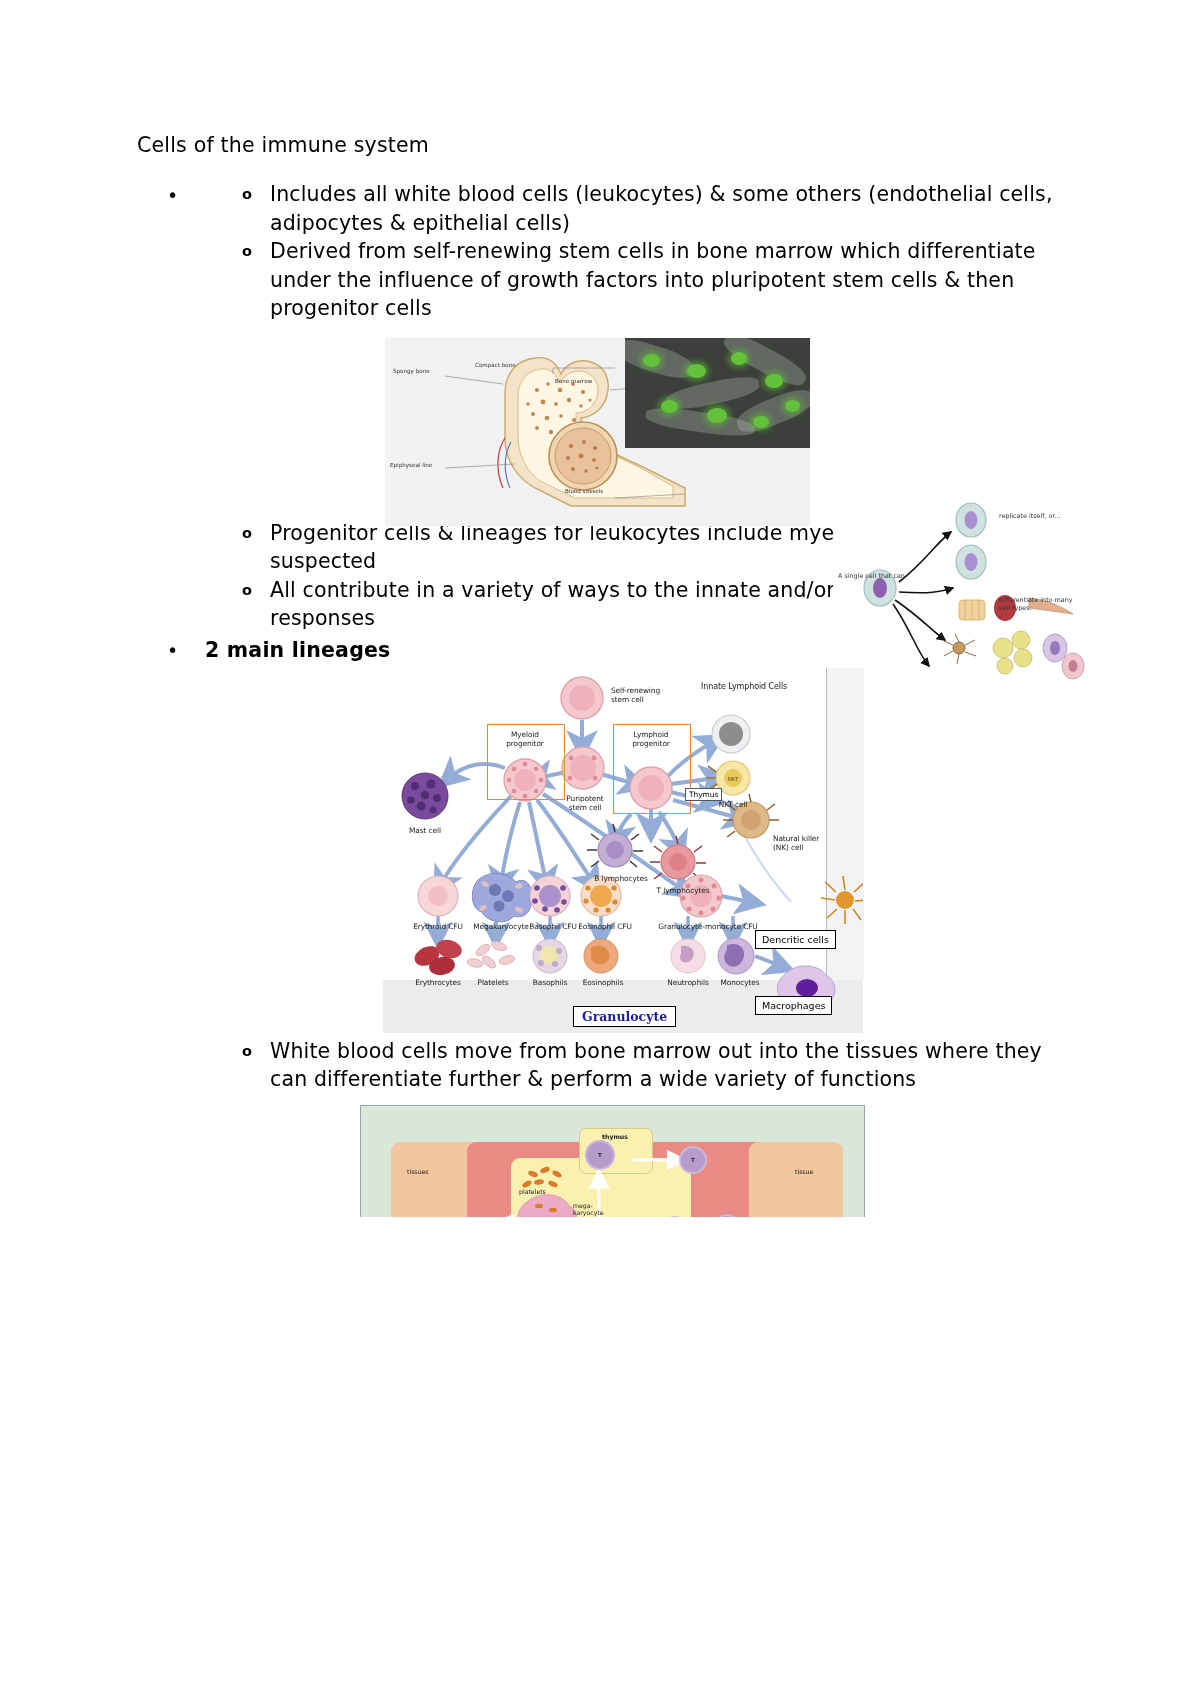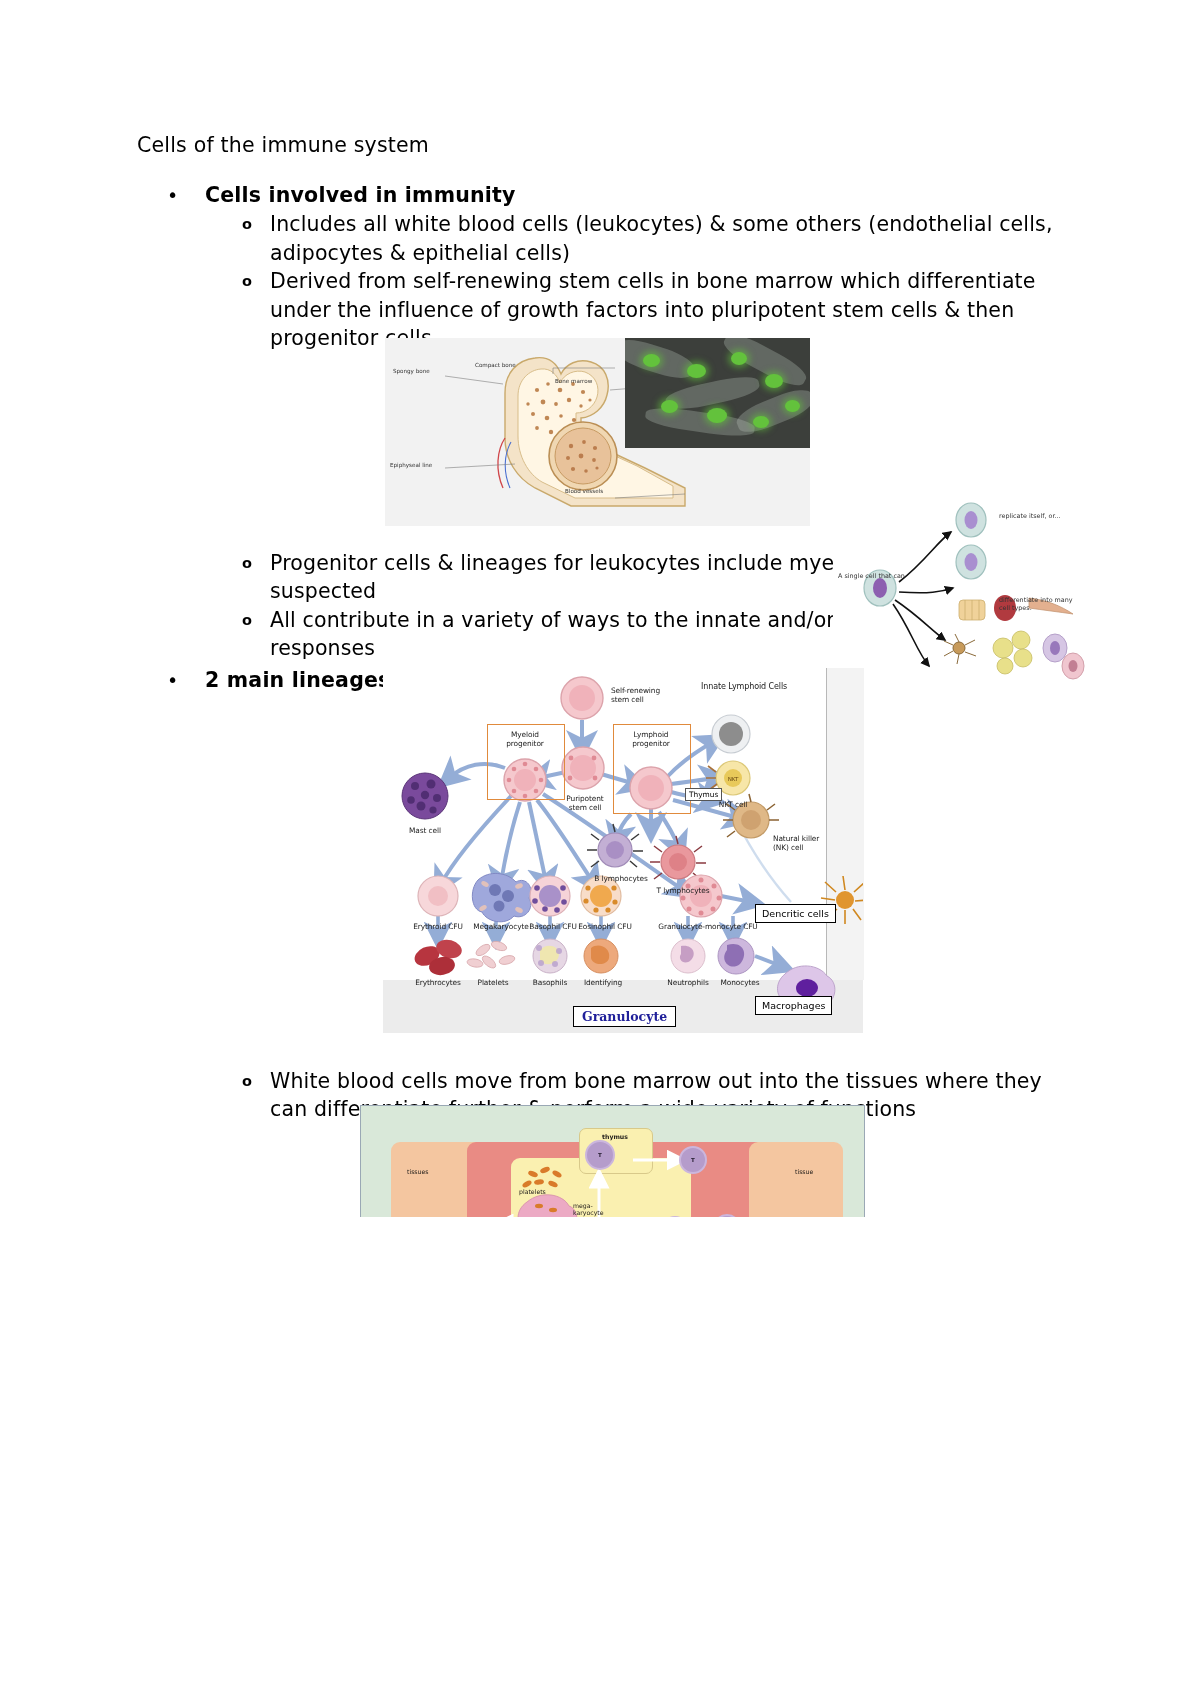--- a/index.html
+++ b/index.html
@@ -275,21 +275,20 @@
 <div class="page">
 
   <div class="doc-body">
 
     <div class="title-line">Cells of the immune system</div>
 
     <ul class="lvl1">
 
       <li class="b1">
         <span class="bullet1">•</span>
-        <div class="h-bold">Cells involved in immunity</div>
         <ul class="lvl2">
           <li class="b2">
             <span class="bullet2">o</span>
             <span>Includes all white blood cells (leukocytes) &amp; some others (endothelial cells, adipocytes &amp; epithelial cells)</span>
           </li>
           <li class="b2">
             <span class="bullet2">o</span>
             <span>Derived from self-renewing stem cells in bone marrow which differentiate under the influence of growth factors into pluripotent stem cells &amp; then progenitor cells</span>
           </li>
         </ul>
@@ -728,25 +727,25 @@
 
     <div class="lab c" style="left:55px;top:254px;">Erythroid CFU</div>
     <div class="lab c" style="left:118px;top:254px;">Megakaryocyte</div>
     <div class="lab c" style="left:170px;top:254px;">Basophil CFU</div>
     <div class="lab c" style="left:222px;top:254px;">Eosinophil CFU</div>
     <div class="lab c" style="left:325px;top:254px;">Granulocyte-monocyte CFU</div>
 
     <div class="lab c" style="left:55px;top:310px;">Erythrocytes</div>
     <div class="lab c" style="left:110px;top:310px;">Platelets</div>
     <div class="lab c" style="left:167px;top:310px;">Basophils</div>
-    <div class="lab c" style="left:220px;top:310px;">Identifying</div>
+    <div class="lab c" style="left:220px;top:310px;">Eosinophils</div>
     <div class="lab c" style="left:305px;top:310px;">Neutrophils</div>
     <div class="lab c" style="left:357px;top:310px;">Monocytes</div>
 
-    <div class="boxlab" style="left:372px;top:236px;text-align:center;">Dencritic cells</div>
+    <div class="boxlab" style="left:372px;top:262px;text-align:center;">Dencritic cells</div>
     <div class="boxlab" style="left:372px;top:328px;">Macrophages</div>
     <div class="gran-lab" style="left:190px;top:338px;">Granulocyte</div>
   </div>
 
   <div class="fig-origin">
 
     <div class="o-tissues" style="left:30px;top:36px;width:130px;height:218px;"></div>
     <div class="o-lab" style="left:46px;top:62px;">tissues</div>
 
     <div class="o-blood" style="left:106px;top:36px;width:330px;height:218px;"></div>

